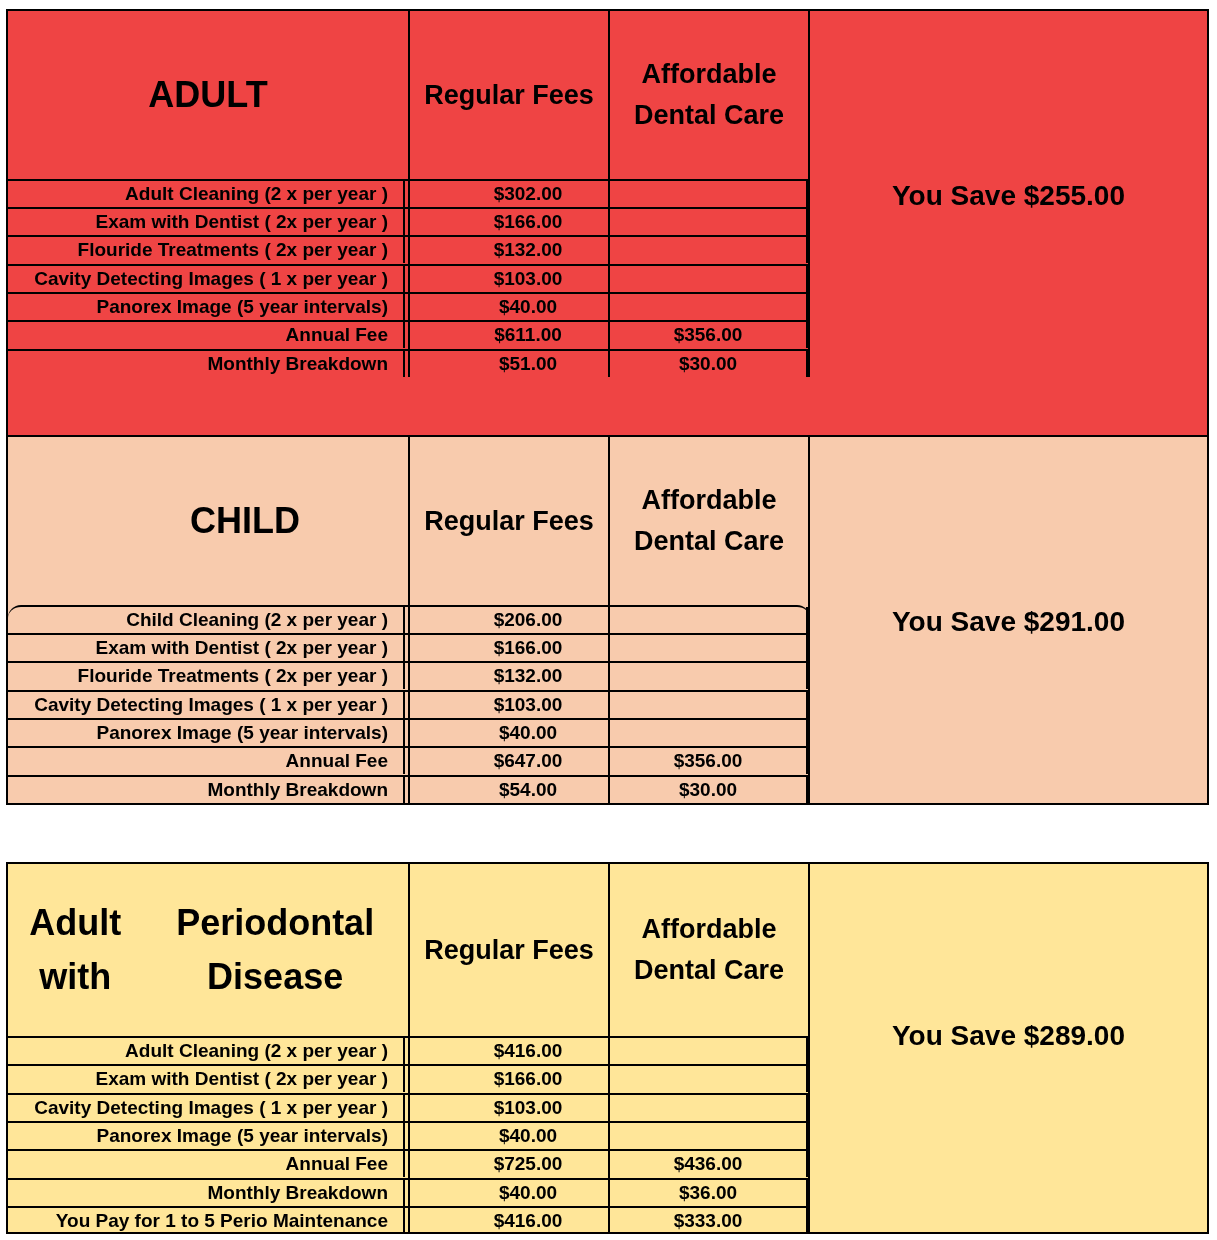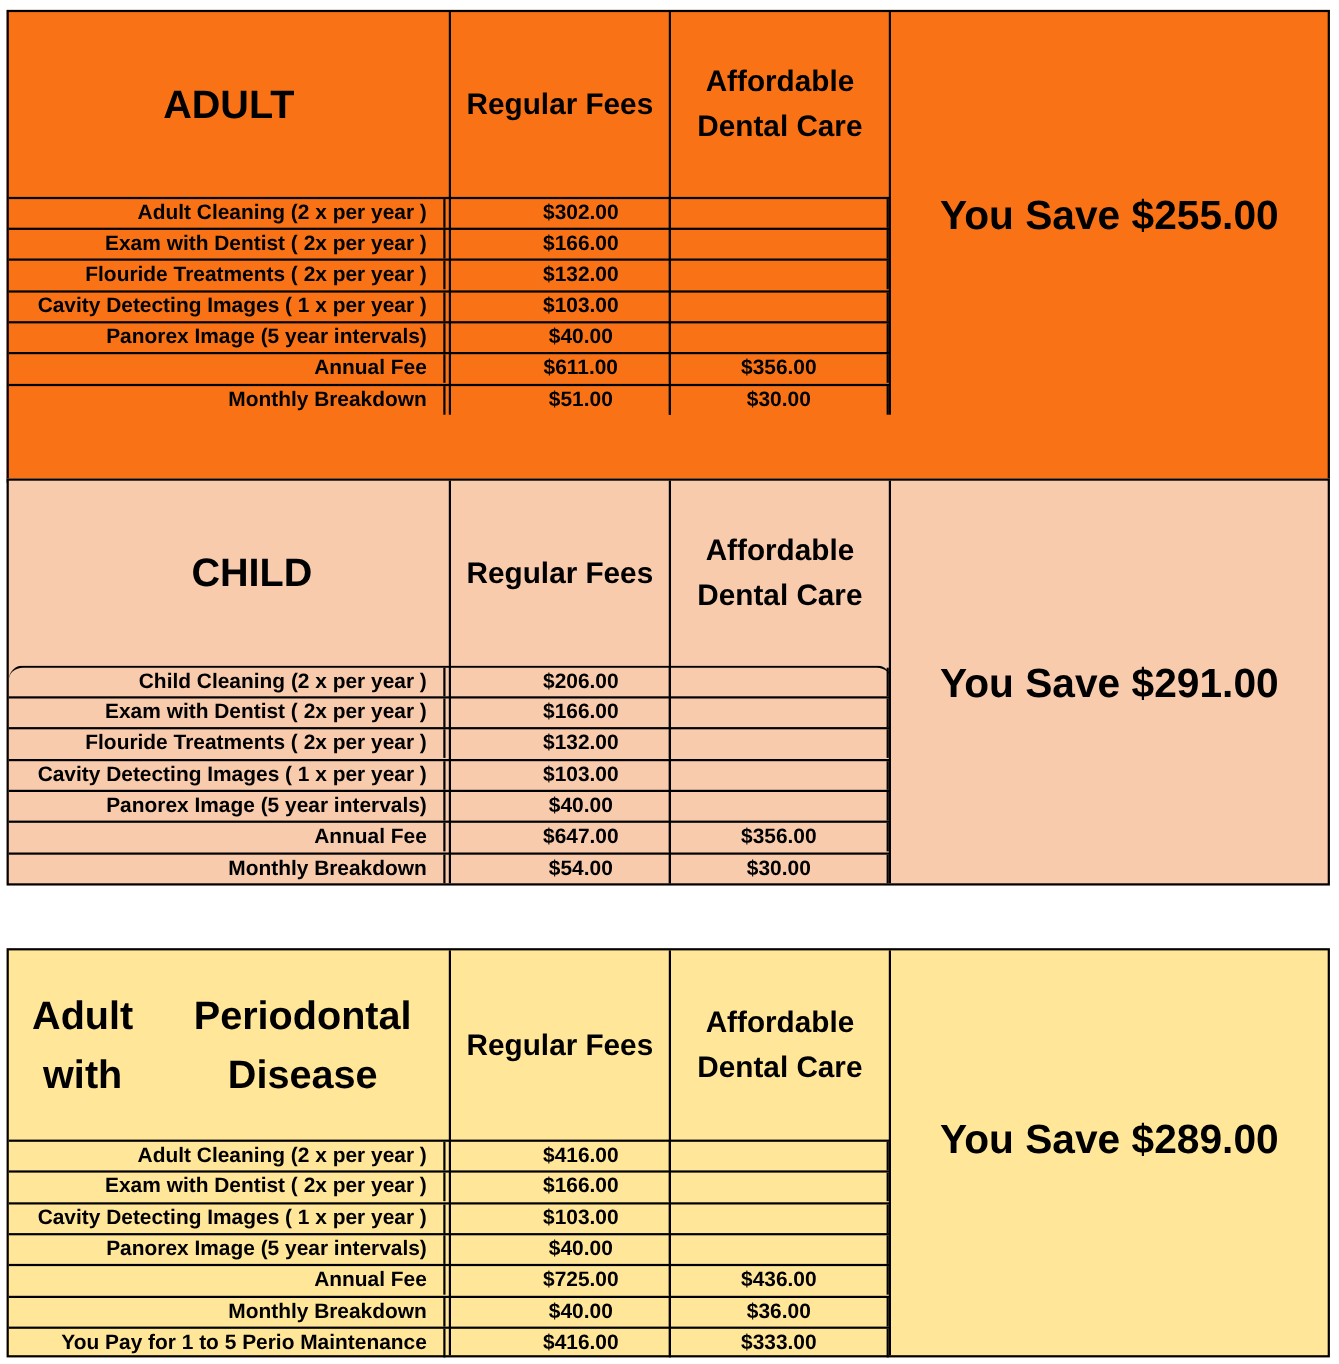--- a/index.html
+++ b/index.html
@@ -7,26 +7,26 @@
     .plan { position: absolute; left: 6px; width: 1203px; border: 2px solid #000; box-sizing: border-box; }
     .hdr { position: absolute; display: flex; align-items: center; justify-content: center; text-align: center; box-sizing: border-box; }
     .title { font-size: 36px; line-height: 54px; }
     .colh { font-size: 27px; line-height: 41px; }
     .row { position: absolute; left: 0; height: 28px; width: 802px; border-top: 2px solid #000; box-sizing: border-box; }
     .cell { position: absolute; top: 0; height: 26px; line-height: 26px; font-size: 19px; box-sizing: border-box; white-space: nowrap; }
     .c-label { left: 0; width: 400px; text-align: right; padding-right: 20px; }
     .c-reg { left: 395px; width: 200px; text-align: center; border-left: 2px solid #000; padding-left: 48px; }
     .c-adc { left: 600px; width: 200px; text-align: center; border-left: 2px solid #000; border-right: 2px solid #000; }
     .vline { position: absolute; top: 0; width: 2px; background: #000; }
-    .save { position: absolute; left: 802px; right: 0; display: flex; align-items: center; justify-content: center; font-size: 37px; }
+    .save { position: absolute; left: 802px; right: 0; display: flex; align-items: center; justify-content: center; font-size: 28px; }
   </style>
 </head>
 <body>
 
-<div class="plan" style="top:9px;height:430px;background:#f97316;">
+<div class="plan" style="top:9px;height:430px;background:#ef4444;">
   <div class="hdr title" style="left:0;top:0;width:400px;height:168px;">
     <span>ADULT</span>
   </div>
   <div class="vline" style="left:400px;height:366px;"></div>
   <div class="hdr colh" style="left:402px;top:0;width:198px;height:168px;">
     <span>Regular Fees</span>
   </div>
   <div class="vline" style="left:600px;height:366px;"></div>
   <div class="hdr colh" style="left:602px;top:0;width:198px;height:168px;flex-direction:column;">
     <span>Affordable</span>
@@ -69,21 +69,21 @@
       <div class="cell c-reg">$51.00</div>
       <div class="cell c-adc">$30.00</div>
     </div>
 
   <div class="save" style="top:140px;height:90px;">
     <span>You Save $255.00</span>
   </div>
 </div>
 
 <div class="plan" style="top:435px;height:370px;background:#f8cbad;">
-  <div class="hdr title" style="left:0;top:0;width:400px;height:168px;padding-left:42px;">
+  <div class="hdr title" style="left:16px;top:0;width:400px;height:168px;padding-left:42px;">
     <span>CHILD</span>
   </div>
   <div class="vline" style="left:400px;height:366px;"></div>
   <div class="hdr colh" style="left:402px;top:0;width:198px;height:168px;">
     <span>Regular Fees</span>
   </div>
   <div class="vline" style="left:600px;height:366px;"></div>
   <div class="hdr colh" style="left:602px;top:0;width:198px;height:168px;flex-direction:column;">
     <span>Affordable</span>
     <span>Dental Care</span>

